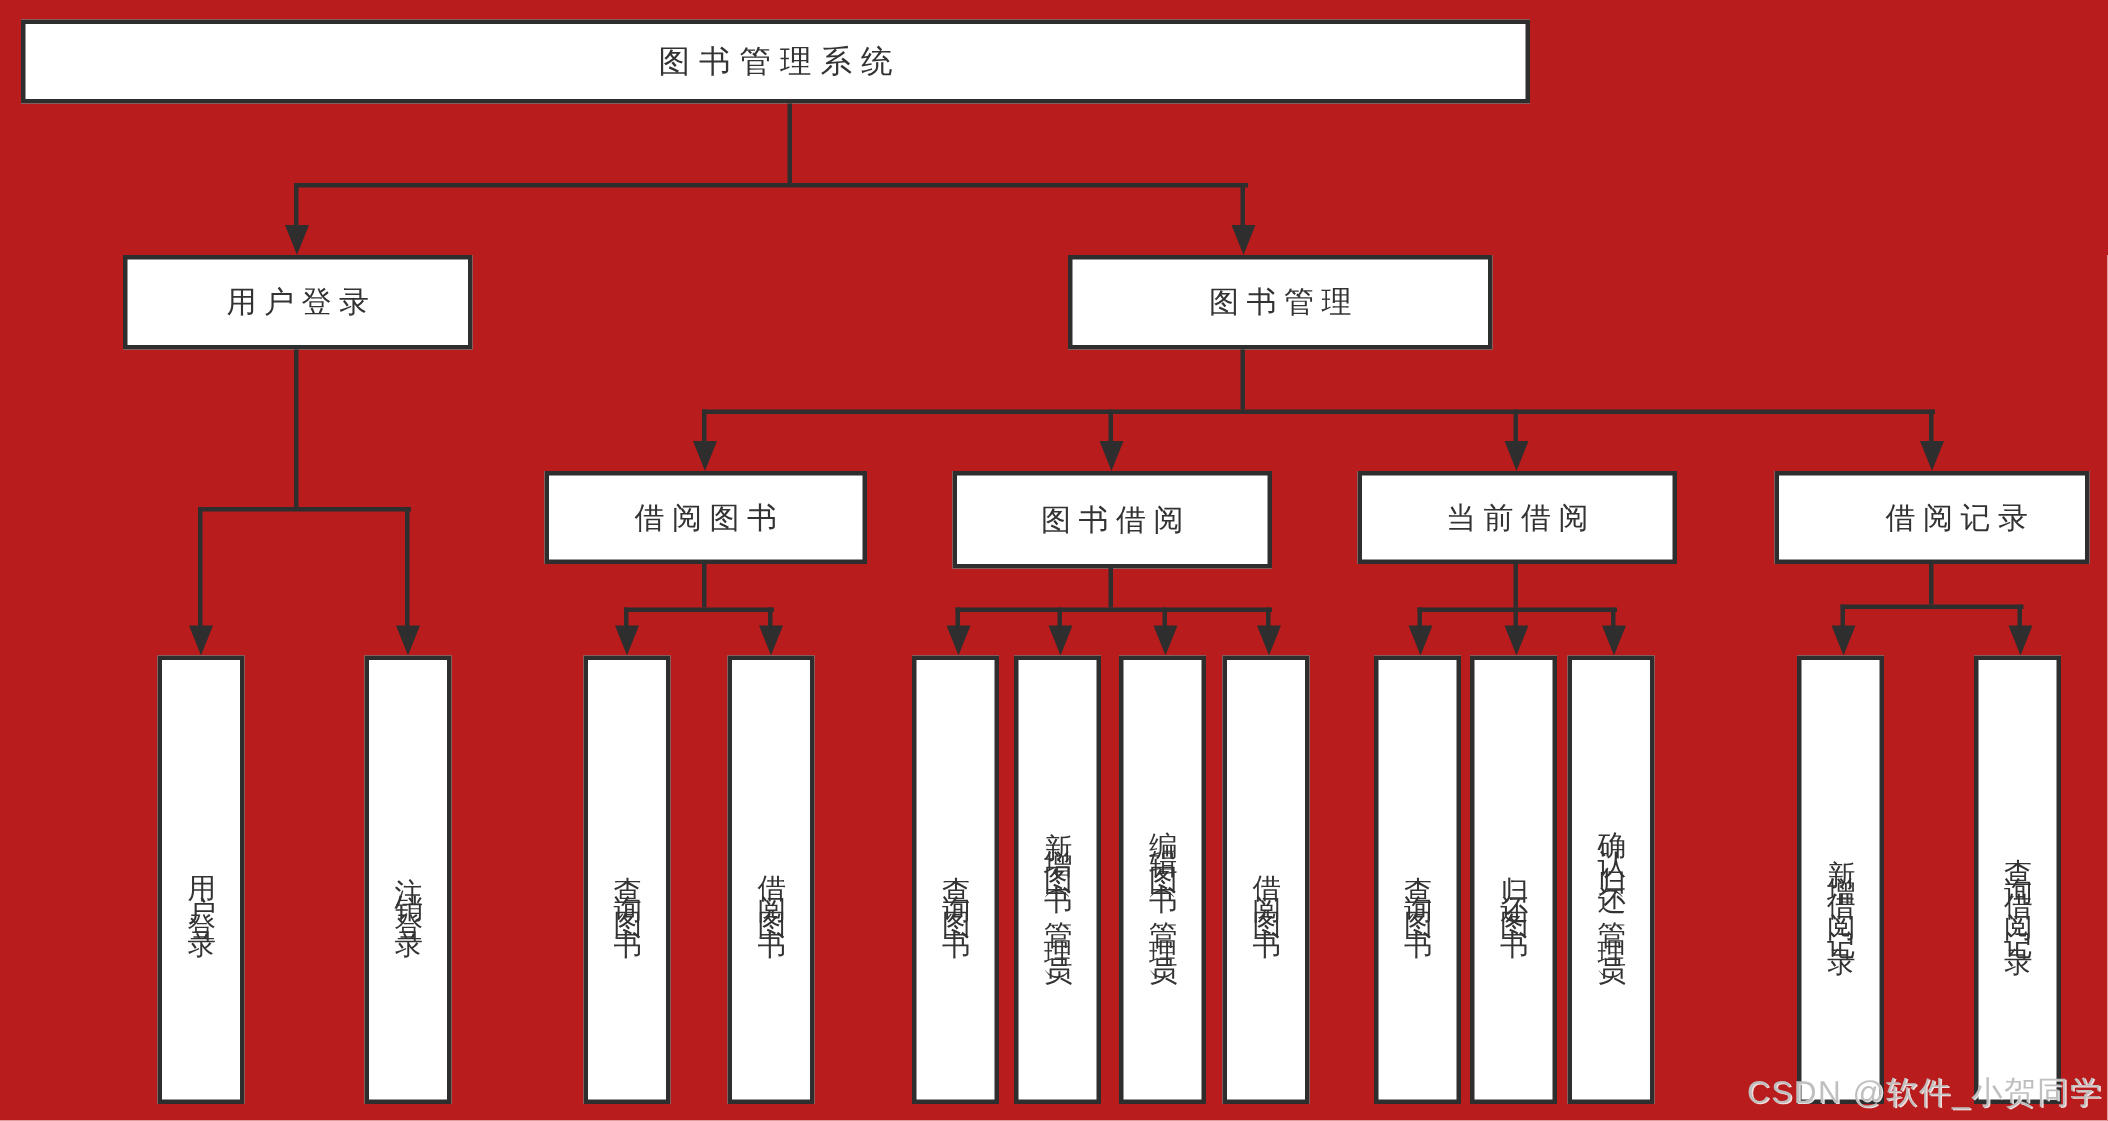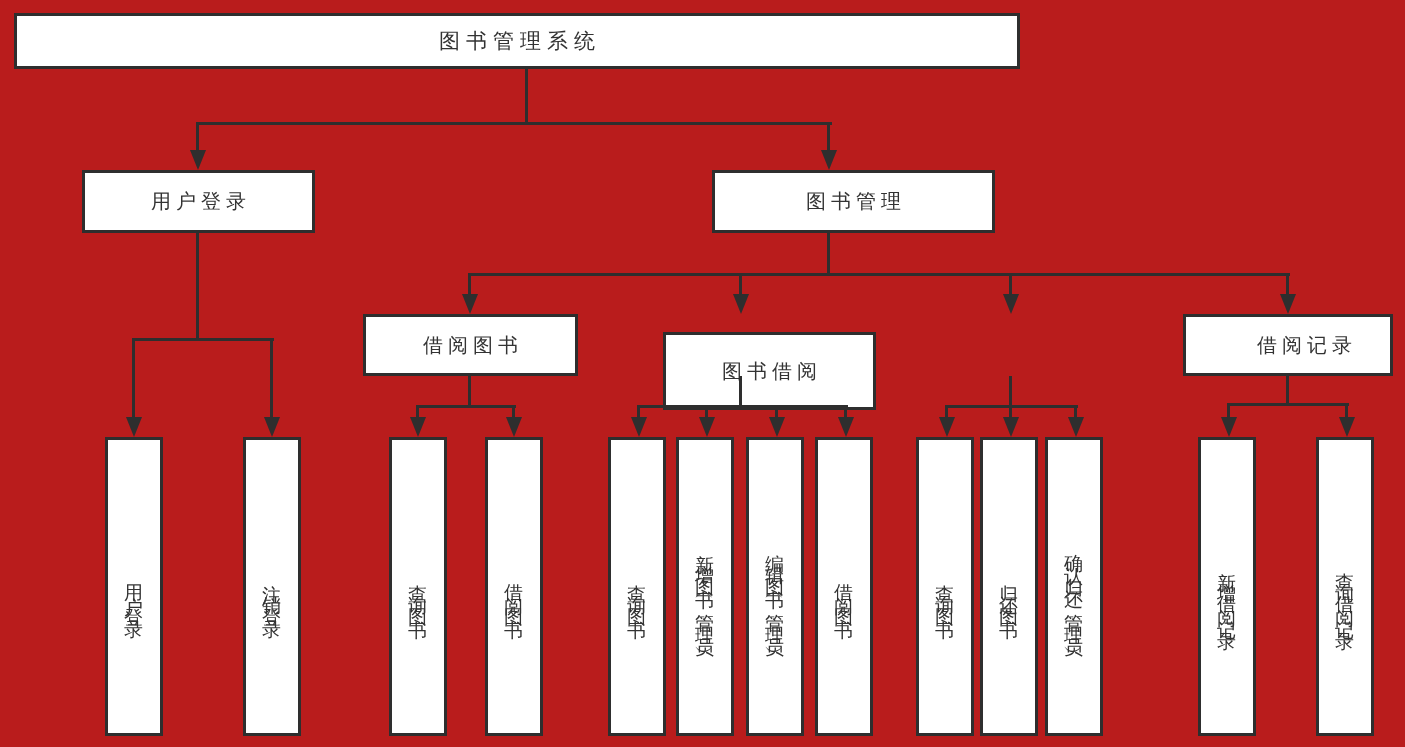--- a/index.html
+++ b/index.html
@@ -89,22 +89,25 @@
   <div class="vline" style="left:739px;top:273px;height:24px;"></div>
   <div class="arrow" style="left:733px;top:294px;"></div>
   <div class="vline" style="left:1009px;top:273px;height:24px;"></div>
   <div class="arrow" style="left:1003px;top:294px;"></div>
   <div class="vline" style="left:1286px;top:273px;height:24px;"></div>
   <div class="arrow" style="left:1280px;top:294px;"></div>
 
   <div class="node h-node" style="left:363px;top:314px;width:215px;height:62px;">
     <span>借阅图书</span>
   </div>
-  <div class="node h-node" style="left:635px;top:332px;width:213px;height:78px;margin-left:28px;">
+  <div class="node h-node" style="left:635px;top:314px;width:213px;height:65px;">
     <span>图书借阅</span>
+  </div>
+  <div class="node h-node" style="left:905px;top:314px;width:213px;height:62px;">
+    <span>当前借阅</span>
   </div>
   <div class="node h-node" style="left:1183px;top:314px;width:210px;height:62px;padding-left:38px;">
     <span>借阅记录</span>
   </div>
 
   <div class="vline" style="left:468px;top:376px;height:29px;"></div>
   <div class="hline" style="left:416px;top:405px;width:100px;"></div>
   <div class="vline" style="left:416px;top:405px;height:15px;"></div>
   <div class="arrow" style="left:410px;top:417px;"></div>
   <div class="vline" style="left:512px;top:405px;height:15px;"></div>
@@ -174,14 +177,15 @@
     <span>确认归还（管理员）</span>
   </div>
 
   <div class="node leaf" style="left:1198px;top:437px;width:58px;height:299px;">
     <span>新增借阅记录</span>
   </div>
   <div class="node leaf" style="left:1316px;top:437px;width:58px;height:299px;">
     <span>查询借阅记录</span>
   </div>
 
+  <div class="watermark">CSDN @软件_小贺同学</div>
 
 </div>
 
 </body></html>

